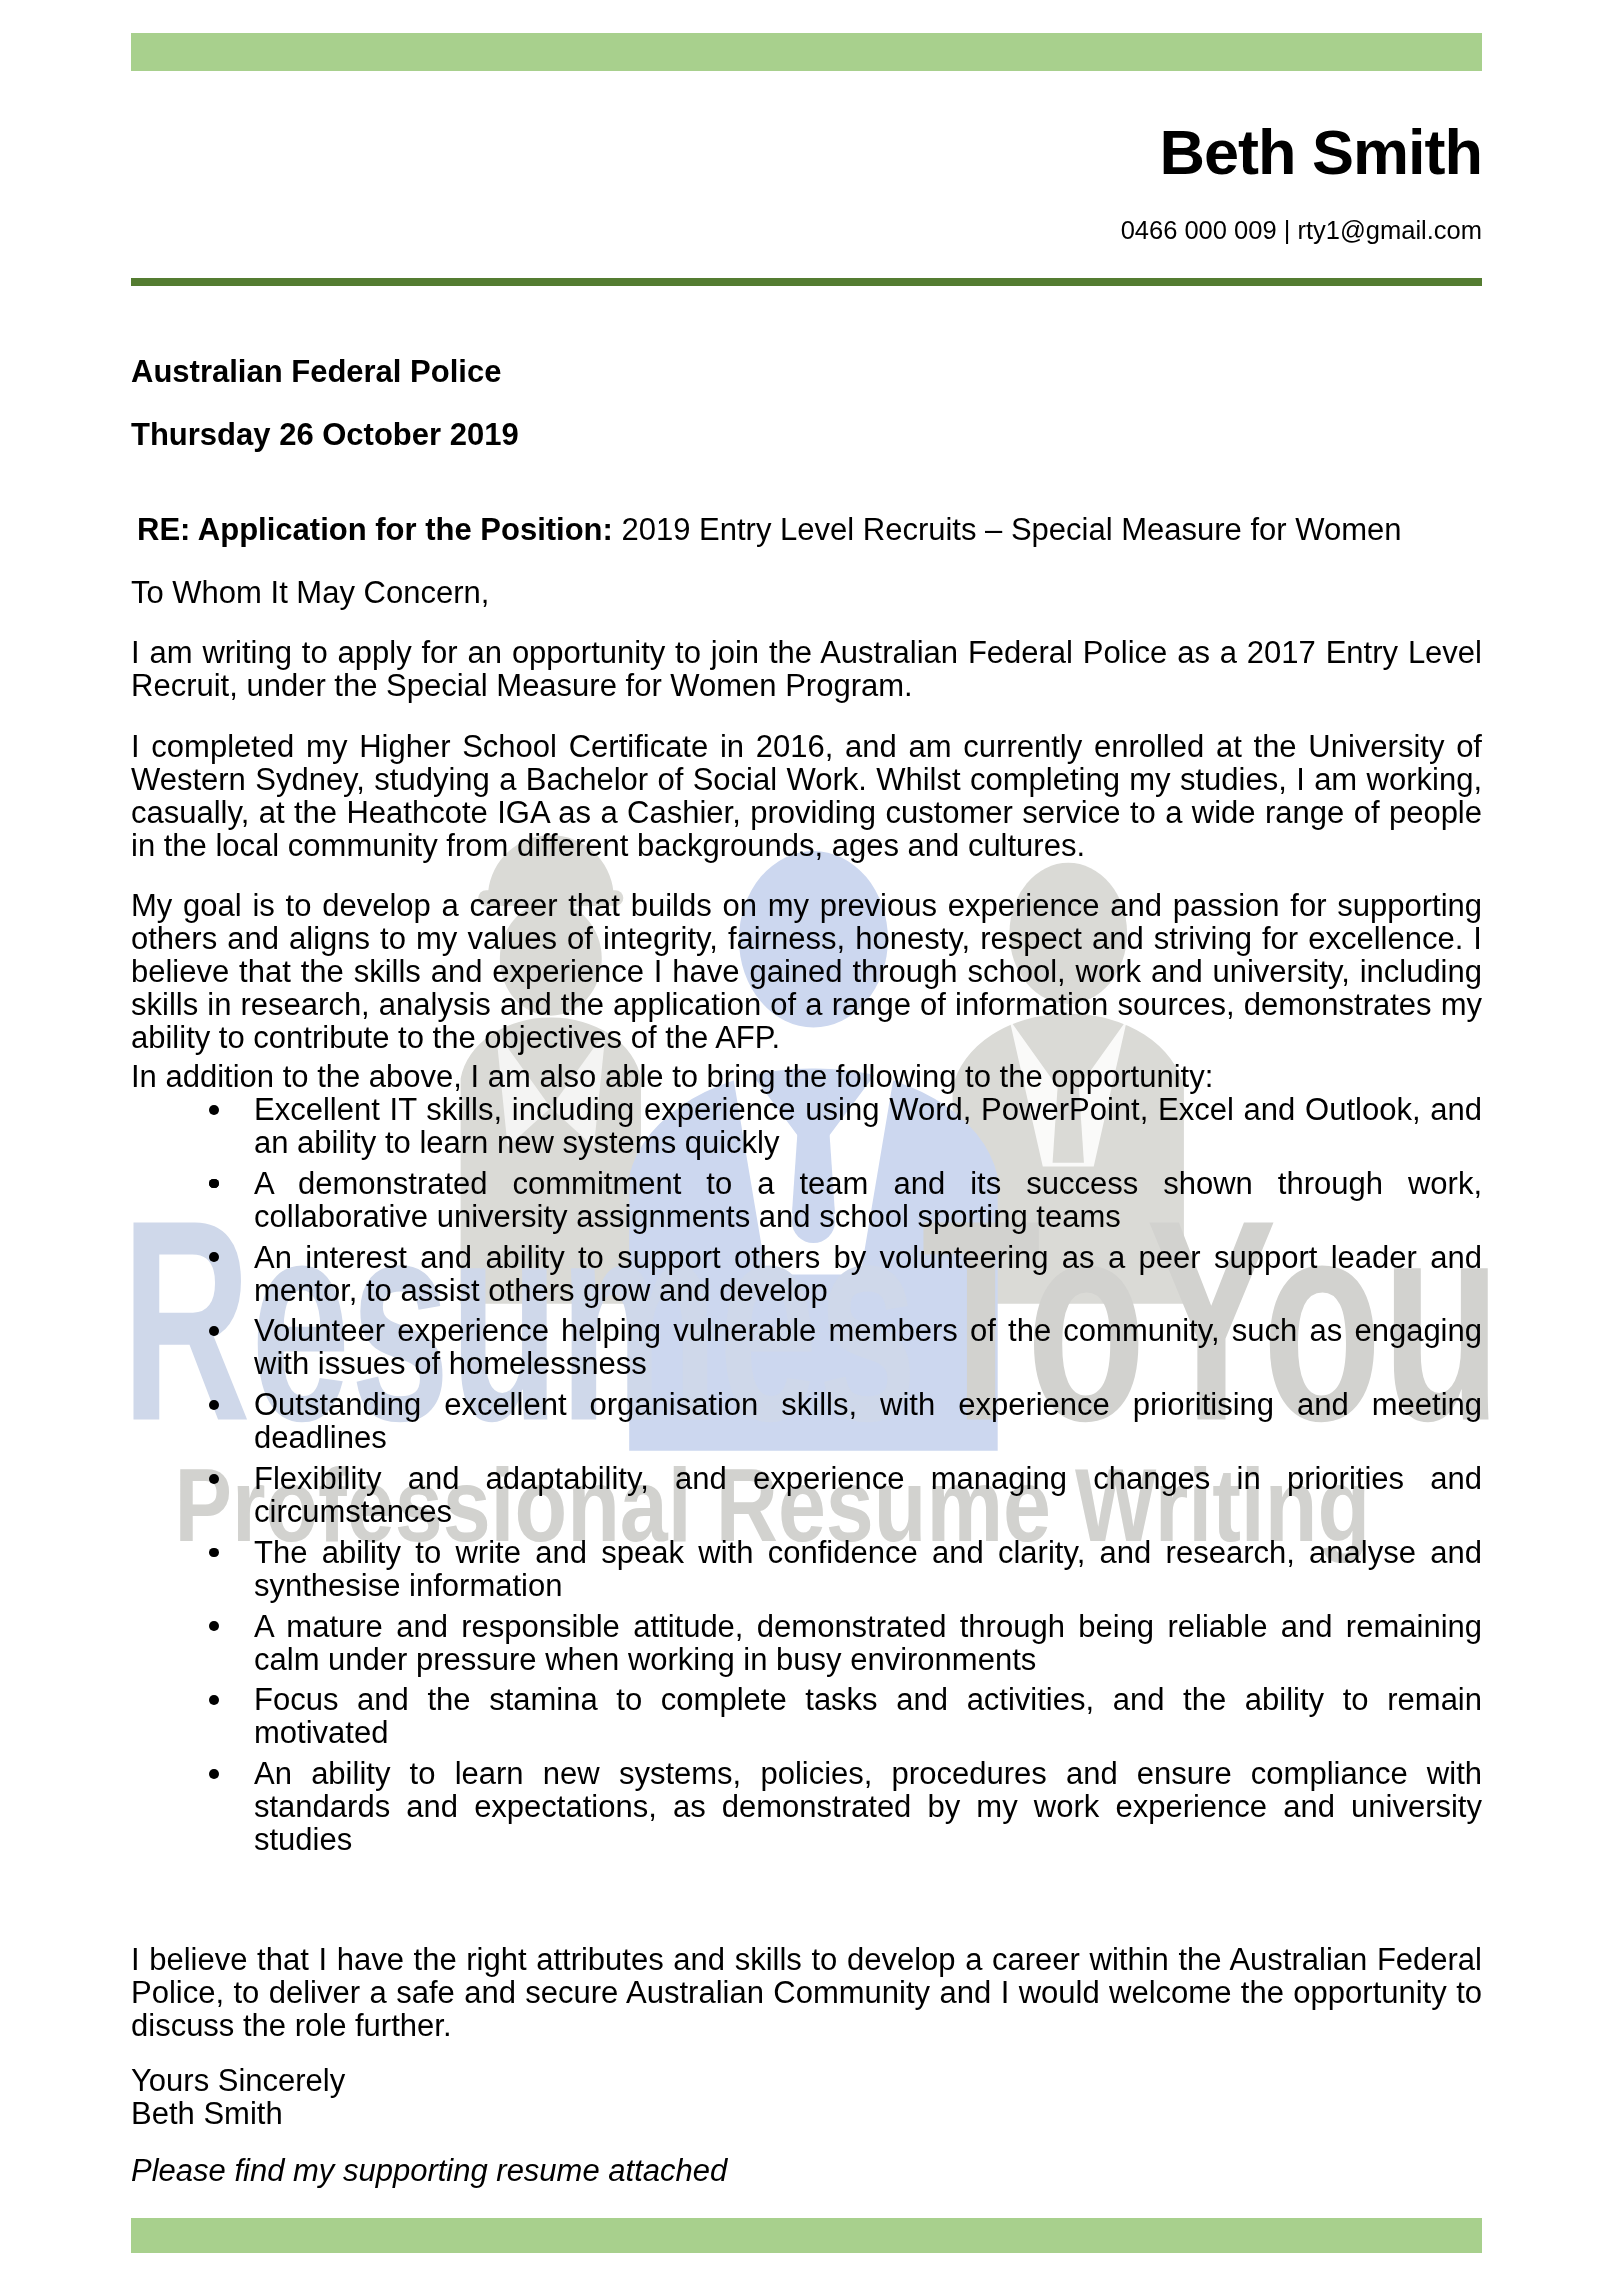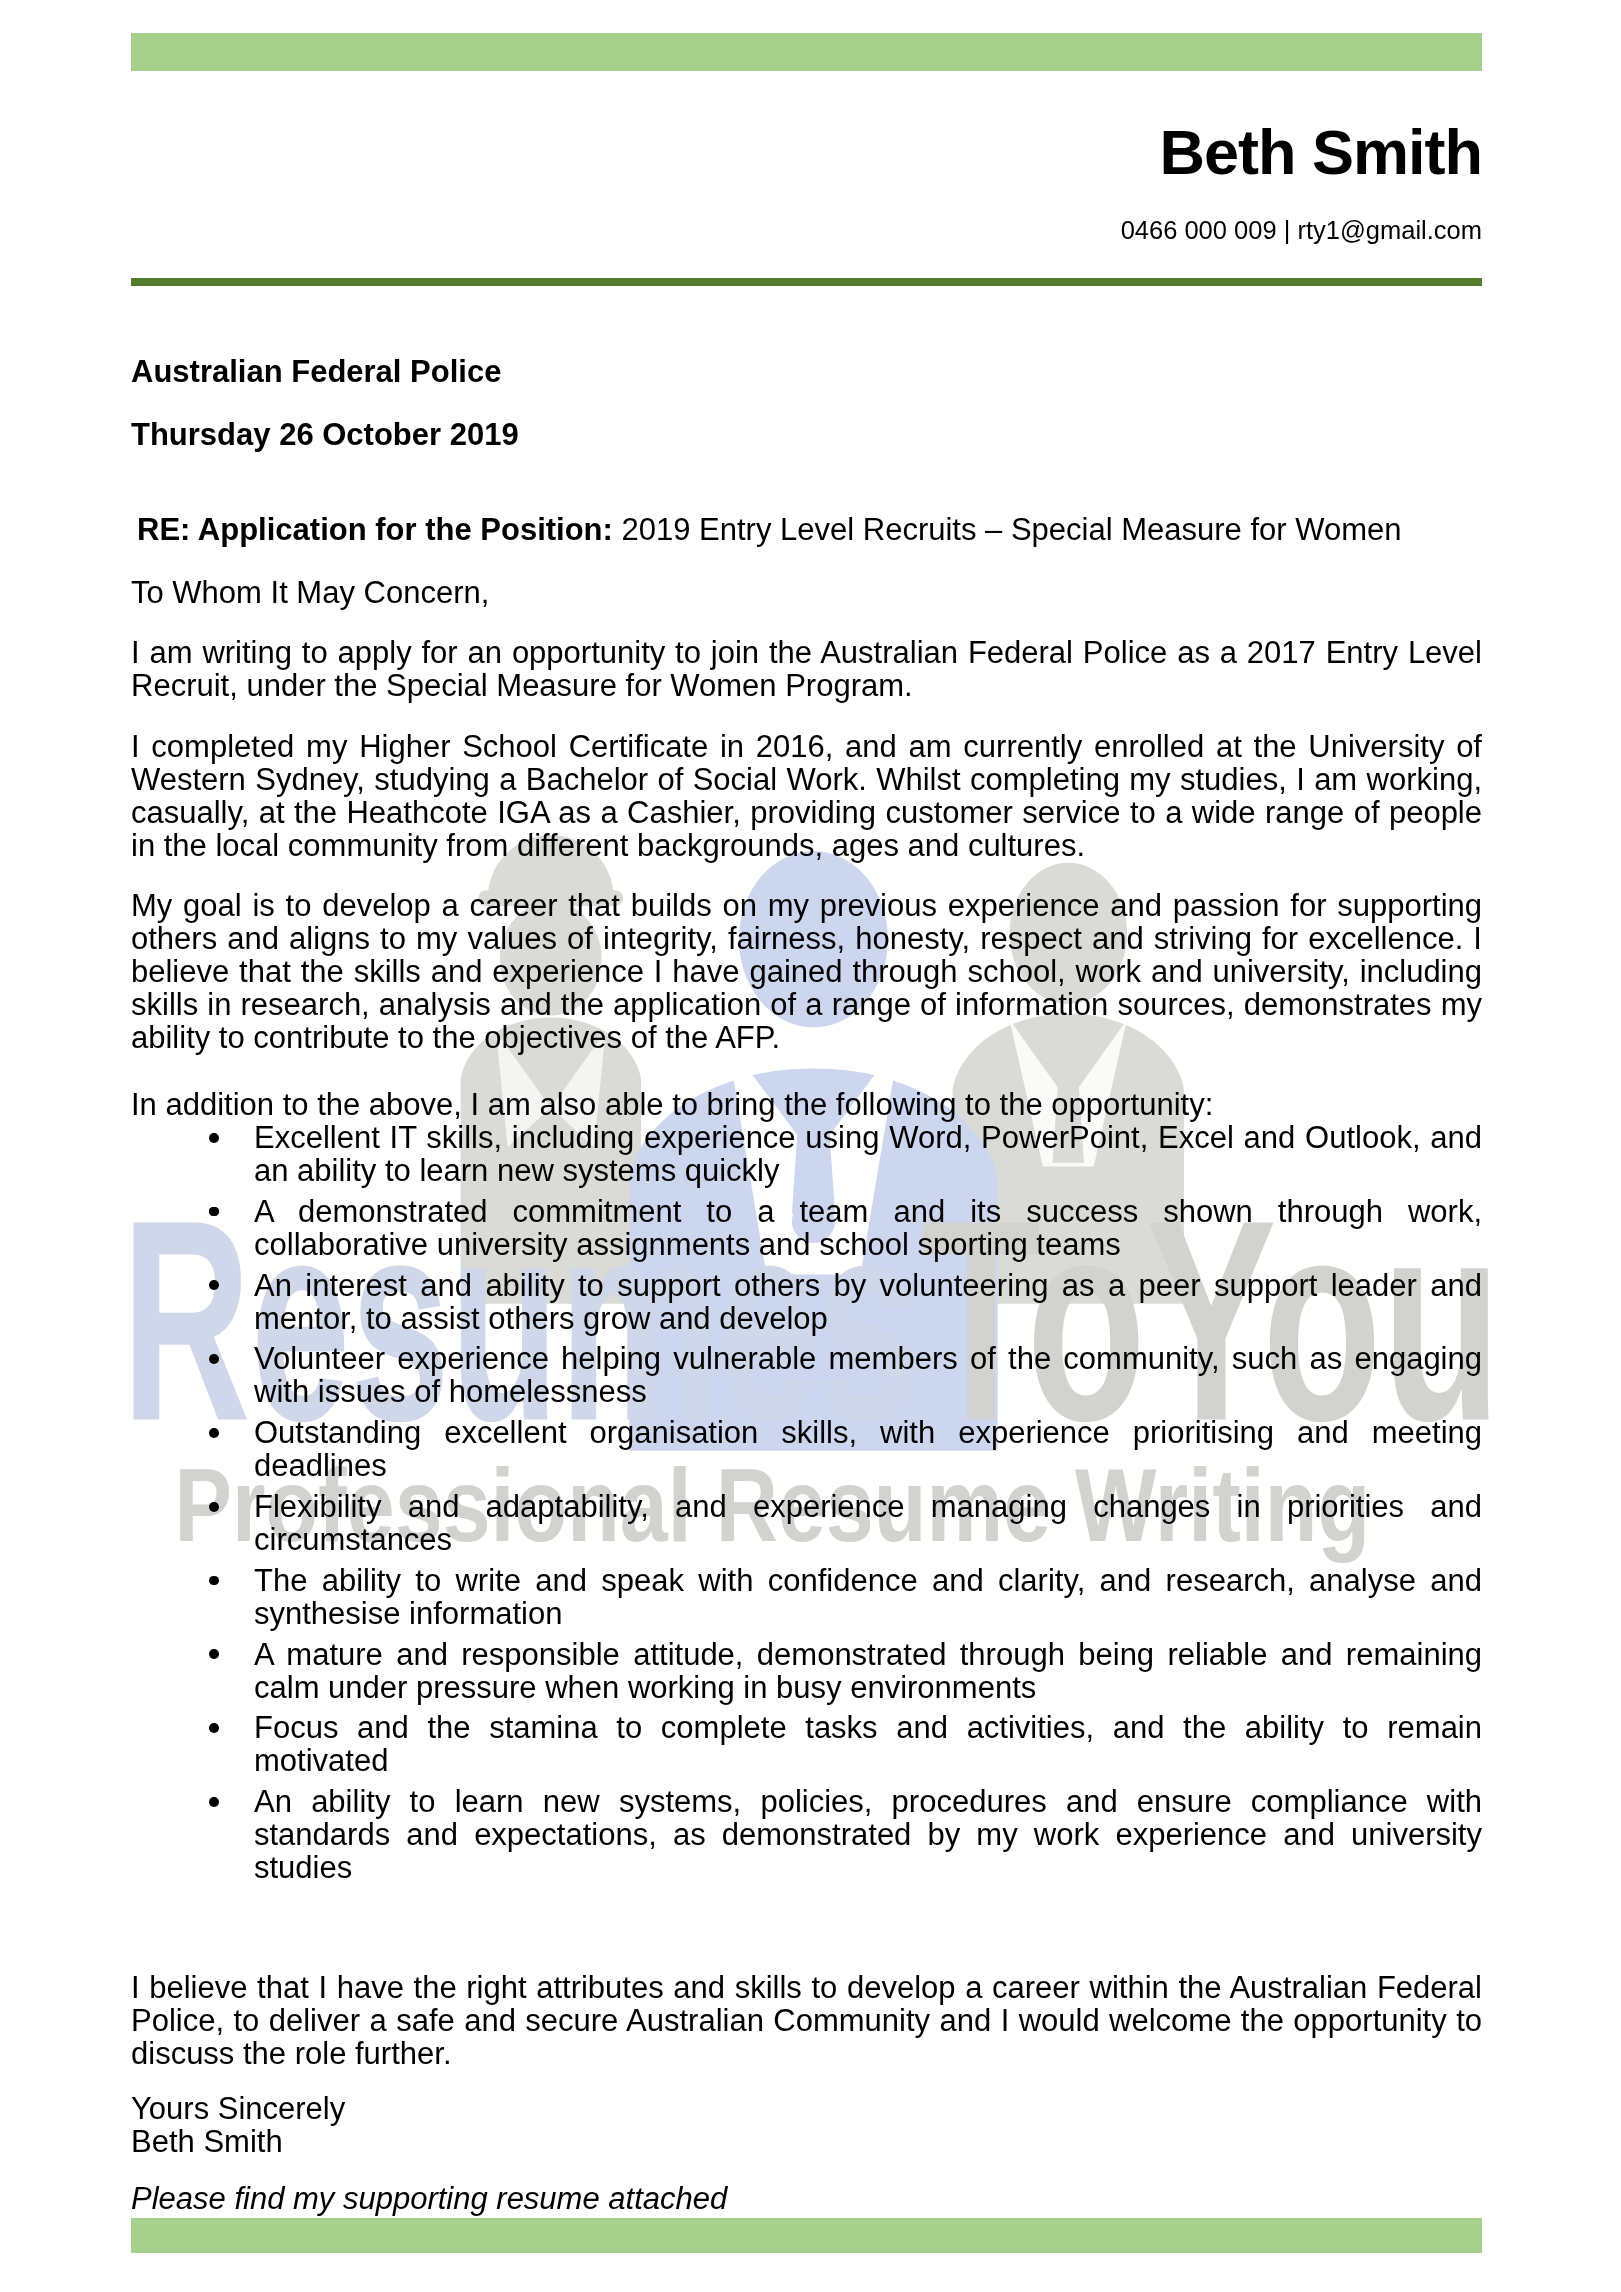--- a/index.html
+++ b/index.html
@@ -37,21 +37,21 @@
     margin-top:33px;height:7.8px;background:var(--accent-dark);
   }
   .body-text{font-size:31px;line-height:33px;}
   .b{font-weight:bold;}
   p{margin:0;}
   .recipient{margin-top:69px;font-weight:bold;}
   .letter-date{margin-top:30px;font-weight:bold;}
   .subject-line{margin-top:62px;margin-left:6px;}
   .salutation{margin-top:30px;}
   .para{margin-top:27.4px;text-align:justify;}
-  .list-intro{margin-top:34px;}
+  .list-intro{margin-top:6px;}
   ul.skills-list{
     margin:0;padding:0;list-style:none;
   }
   ul.skills-list li{
     position:relative;
     padding-left:123px;
     margin-bottom:7.8px;
     text-align:justify;
   }
   ul.skills-list li .dot{

